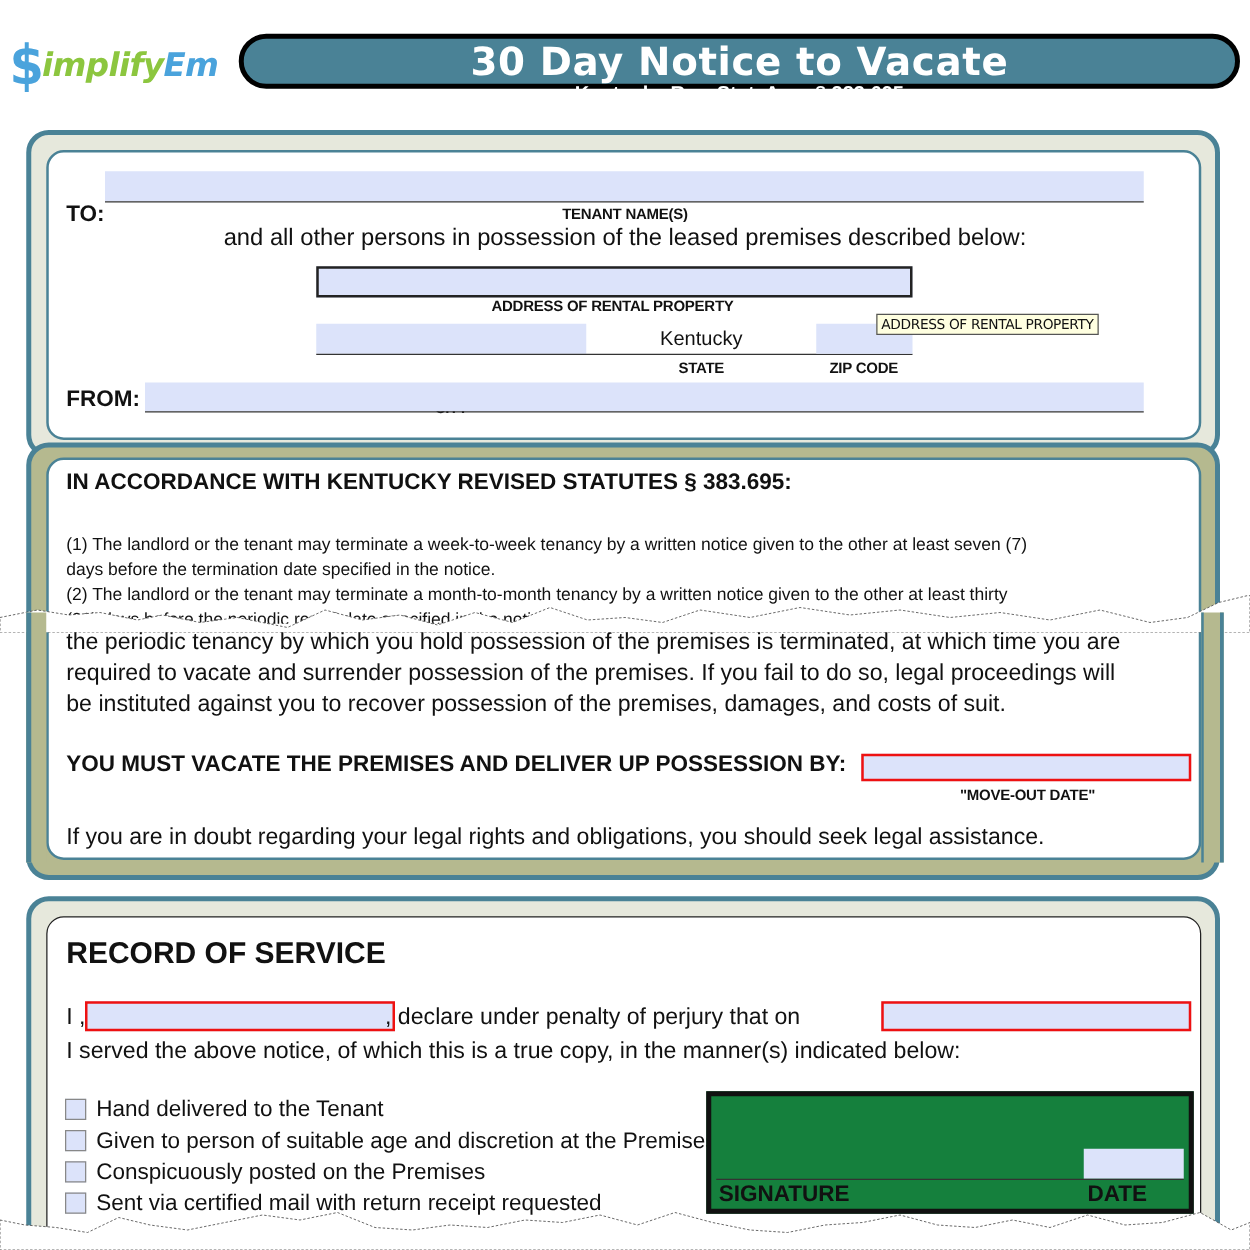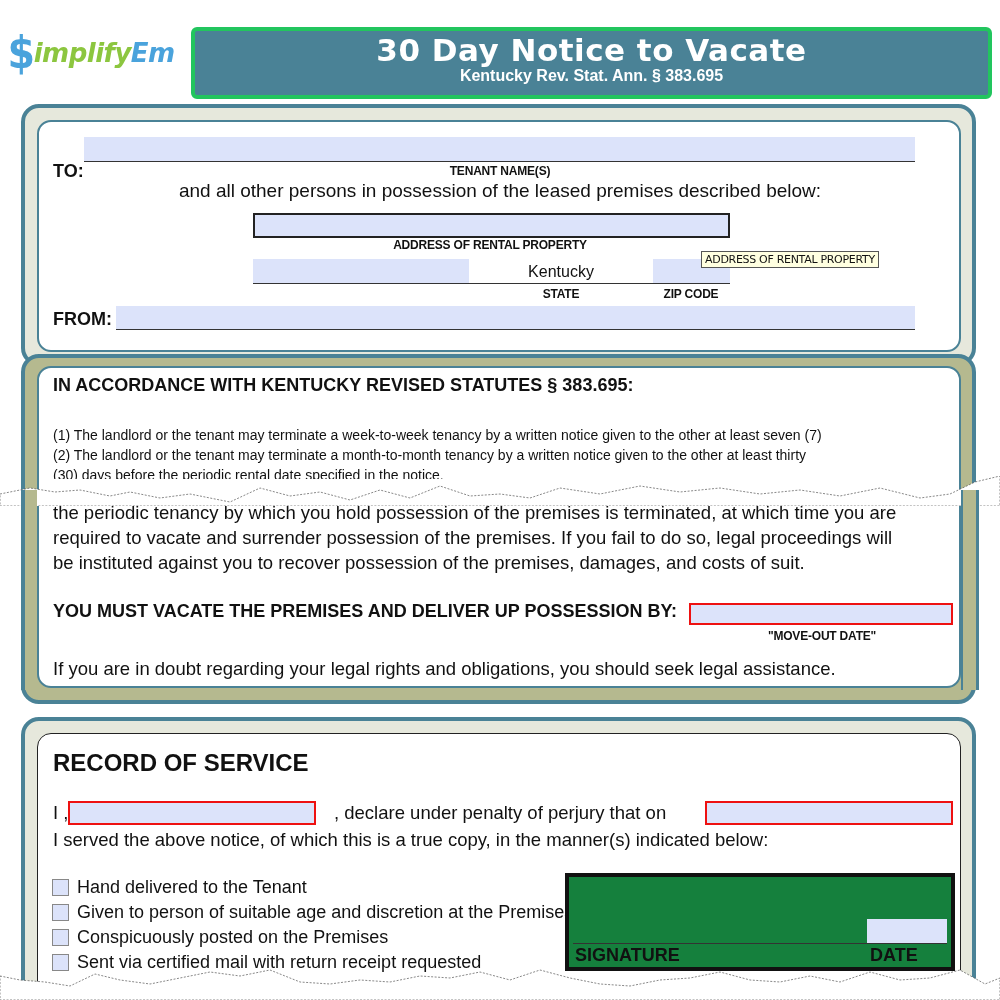--- a/index.html
+++ b/index.html
@@ -5,21 +5,21 @@
   * { box-sizing: border-box; margin: 0; padding: 0; }
   html, body { width: 1000px; height: 1000px; background: #ffffff; overflow: hidden; }
   body { position: relative; font-family: "Liberation Sans", "DejaVu Sans", sans-serif; color: #111; }
 
   
   .logo { position: absolute; left: 6px; top: 28px; height: 50px; display: flex; align-items: center; }
   .logo .dollar { font-family: "DejaVu Sans", sans-serif; font-weight: bold; font-size: 44px; color: #4aa3dc; line-height: 1; transform: scaleX(0.9); margin-right: -3px; }
   .logo .simplify { font-family: "DejaVu Sans", sans-serif; font-style: italic; font-weight: bold; font-size: 26px; color: #8cc63f; letter-spacing: -0.5px; }
   .logo .em { font-family: "DejaVu Sans", sans-serif; font-style: italic; font-weight: bold; font-size: 26px; color: #4aa3dc; letter-spacing: -0.5px; }
 
-  .title-box { position: absolute; left: 191px; top: 27px; width: 801px; height: 72px; background: #4a8296; border: 4px solid #22c55e; border-radius: 6px; color: #fff; text-align: center; }
+  .title-box { position: absolute; left: 191px; top: 27px; width: 801px; height: 44px; background: #4a8296; border: 4px solid #000000; border-radius: 24px; color: #fff; text-align: center; }
   .title-box .main { font-family: "DejaVu Sans", sans-serif; font-weight: bold; font-size: 31px; line-height: 34px; margin-top: 2px; letter-spacing: 0.5px; }
   .title-box .sub { font-family: Liberation Sans, sans-serif; font-weight: bold; font-size: 16px; line-height: 18px; }
 
   
   .outer { position: absolute; background: #e6e8dc; border: 4px solid #4a8296; border-radius: 18px; }
   .inner { position: absolute; background: #fff; border: 2px solid #4a8296; border-radius: 14px; }
 
   .field { position: absolute; background: #dce3fa; }
   .uline { position: absolute; height: 1px; background: #333; }
   .red { border: 2px solid #e11; }
@@ -74,20 +74,21 @@
 <div class="hdr" style="position:absolute; left:53px; top:309px;">FROM:</div>
 <input type="text" class="field" style="left: 116px; top: 306px; width: 799px; height: 23px; border: none;" value="">
 <div class="uline" style="left:116px; top:329px; width:799px;"></div>
 
 <div class="outer" style="left:21px; top:354px; width:955px; height:350px; border-color:#4a8296; background:#b5b98f;"></div>
 <div class="inner" style="left:37px; top:366px; width:924px; height:322px;"></div>
 
 <div class="hdr" style="position:absolute; left:53px; top:375px;">IN ACCORDANCE WITH KENTUCKY REVISED STATUTES § 383.695:</div>
 <div style="position:absolute; left:53px; top:425px; font-size:14px; line-height:20px; width:900px;">
   <div>(1) The landlord or the tenant may terminate a week-to-week tenancy by a written notice given to the other at least seven (7)</div>
+  <div>days before the termination date specified in the notice.</div>
   <div>(2) The landlord or the tenant may terminate a month-to-month tenancy by a written notice given to the other at least thirty</div>
   <div style="clip-path: inset(0 0 6px 0);">(30) days before the periodic rental date specified in the notice.</div>
 </div>
 
 <svg class="tear" style="top:476px; height:30px;" viewBox="0 0 1000 30" preserveAspectRatio="none">
   <path d="M0,18 L30,12 L55,16 L80,14 L110,20 L130,16 L160,22 L190,18 L230,26 L260,12 L290,20 L320,16 L350,24 L380,14 L410,22 L440,10 L470,20 L500,18 L530,22 L560,12 L600,18 L640,10 L680,16 L720,12 L760,18 L800,14 L840,20 L880,12 L920,22 L950,18 L975,6 L1000,0 L1000,30 L0,30 Z" fill="#ffffff" stroke="#555" stroke-width="0.7" stroke-dasharray="2,1.5"></path>
 </svg>
 
 <div class="big" style="position:absolute; left:53px; top:500px; line-height:25px; width:920px; font-size:18.5px;">
   <div>the periodic tenancy by which you hold possession of the premises is terminated, at which time you are</div>
@@ -102,21 +103,21 @@
 <div class="lbl-s" style="left:722px; top:629px; width:200px;">"MOVE-OUT DATE"</div>
 <div class="big" style="position:absolute; left:53px; top:658px; font-size:18.5px;">If you are in doubt regarding your legal rights and obligations, you should seek legal assistance.</div>
 
 <div class="outer" style="left:21px; top:717px; width:955px; height:300px;"></div>
 <div class="inner" style="left:37px; top:733px; width:924px; height:280px; border-color:#222; border-width:1px;"></div>
 
 <div class="hdr" style="position:absolute; left:53px; top:749px; font-size:24px;">RECORD OF SERVICE</div>
 
 <div class="big" style="position:absolute; left:53px; top:802px; font-size:18.5px;">I ,</div>
 <input type="text" class="field red" style="left: 68px; top: 801px; width: 248px; height: 24px;" value="">
-<div class="big" style="position:absolute; left:334px; top:802px; font-size:18.5px;">, declare under penalty of perjury that on</div>
+<div class="big" style="position:absolute; left:308px; top:802px; font-size:18.5px;">, declare under penalty of perjury that on</div>
 <input type="text" class="field red" style="left: 705px; top: 801px; width: 248px; height: 24px;" value="">
 <div class="big" style="position:absolute; left:53px; top:829px; font-size:18.5px;">I served the above notice, of which this is a true copy, in the manner(s) indicated below:</div>
 
 <input type="checkbox" class="check" style="left: 52px; top: 879px; appearance: none;">
 <div class="check-label" style="left:77px; top:877px;">Hand delivered to the Tenant</div>
 <input type="checkbox" class="check" style="left: 52px; top: 904px; appearance: none;">
 <div class="check-label" style="left:77px; top:902px;">Given to person of suitable age and discretion at the Premises</div>
 <input type="checkbox" class="check" style="left: 52px; top: 929px; appearance: none;">
 <div class="check-label" style="left:77px; top:927px;">Conspicuously posted on the Premises</div>
 <input type="checkbox" class="check" style="left: 52px; top: 954px; appearance: none;">

